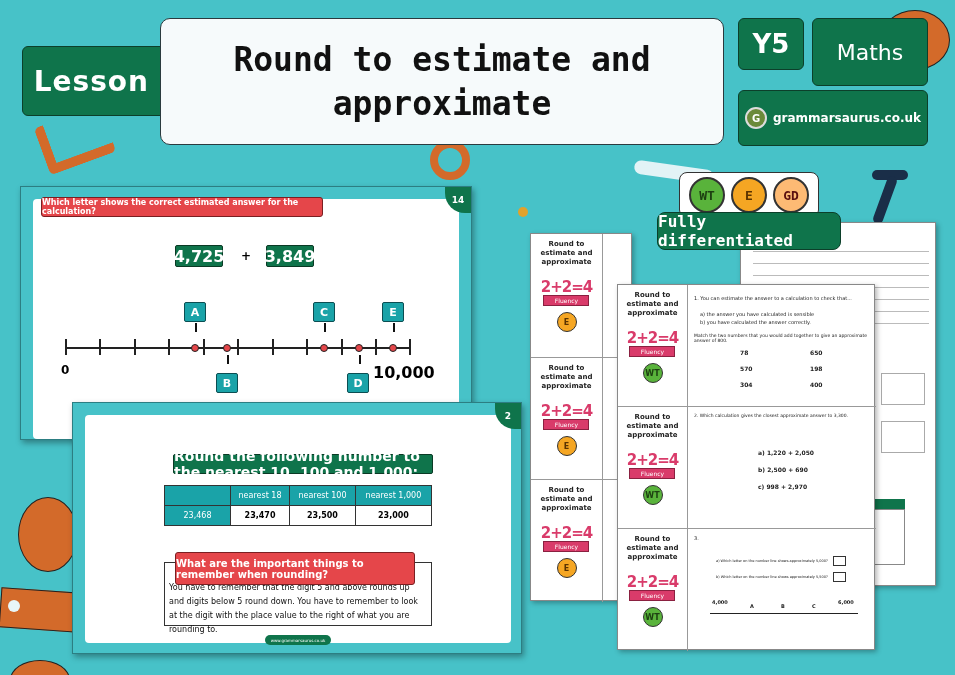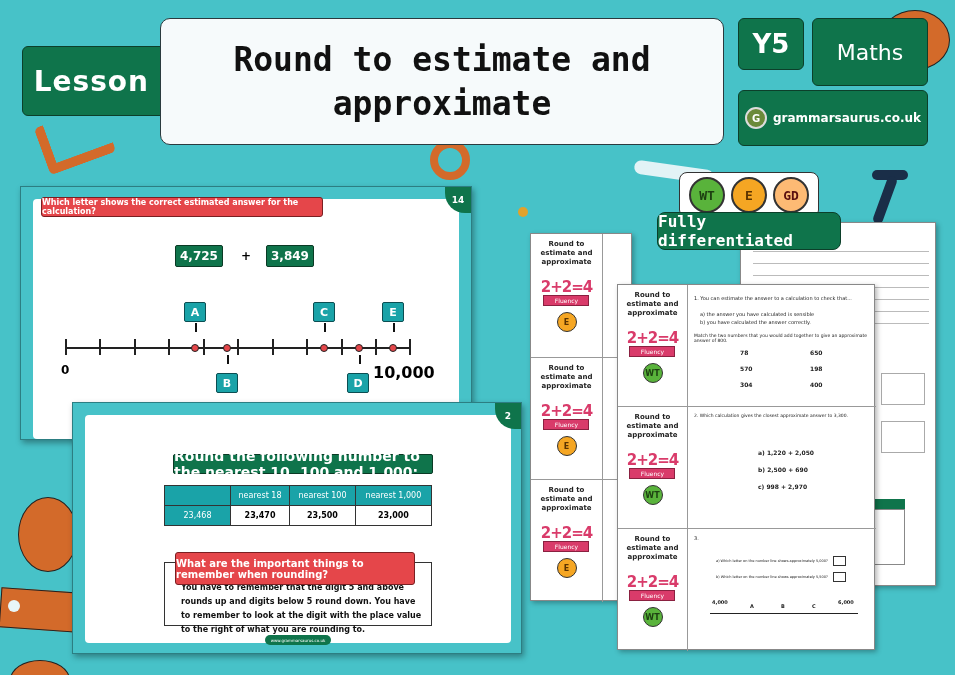--- a/index.html
+++ b/index.html
@@ -14,32 +14,32 @@
 .maths{left:812px;top:18px;width:116px;height:68px;display:flex;align-items:center;justify-content:center;font-size:22px}
 .gs{left:738px;top:90px;width:190px;height:56px;display:flex;align-items:center;justify-content:center;gap:6px;font-weight:bold;font-size:12px}
 .gs .logo{width:22px;height:22px;border-radius:50%;background:#6b8a3a;border:2px solid #ddd;color:#fff;font-size:10px;display:flex;align-items:center;justify-content:center}
 
 .slide{position:absolute;background:#47c2c8;border:1px solid #2c7e82;box-shadow:2px 3px 6px rgba(0,0,0,.35)}
 .slide .inner{position:absolute;background:#fff;border-radius:4px}
 .s1{left:20px;top:186px;width:452px;height:254px}
 .s1 .inner{left:12px;top:12px;width:426px;height:240px}
 .pagebadge{position:absolute;width:26px;height:26px;background:#0f744b;color:#fff;font-size:9px;font-weight:bold;border-radius:0 0 0 20px;display:flex;align-items:center;justify-content:center}
 .redhead{position:absolute;background:#e5464a;color:#fff;font-weight:bold;font-size:8px;border:1px solid #7a1f22;border-radius:3px;display:flex;align-items:center;justify-content:center}
-.numbox{position:absolute;background:#0f744b;color:#fff;font-weight:bold;font-size:12px;border:1px solid #0a3a25;border-radius:2px;display:flex;align-items:center;justify-content:center}
+.numbox{position:absolute;background:#0f744b;color:#fff;font-weight:bold;font-size:16px;border:1px solid #0a3a25;border-radius:2px;display:flex;align-items:center;justify-content:center}
 .tealbox{position:absolute;width:22px;height:20px;background:#1aa3a8;color:#fff;font-weight:bold;font-size:11px;border:1px solid #0b4e52;border-radius:2px;display:flex;align-items:center;justify-content:center}
 .tick{position:absolute;width:1.5px;height:16px;background:#222}
 .dot{position:absolute;width:8px;height:8px;background:#e5464a;border:1px solid #222;border-radius:50%}
 .arrow{position:absolute;width:1.5px;height:9px;background:#111}
 
 .s2{left:72px;top:402px;width:450px;height:252px}
 .s2 .inner{left:12px;top:12px;width:426px;height:228px}
 .tbl{position:absolute;border-collapse:collapse;font-size:8px;font-weight:bold}
 .tbl td{border:1px solid #333;height:20px;text-align:center}
 .tbl .th{background:#1aa3a8;color:#fff;font-weight:normal}
-.remember{position:absolute;border:1px solid #333;background:#fff;font-size:8px;font-weight:bold;line-height:14px;padding:18px 8px 6px 16px;color:#111}
+.remember{position:absolute;border:1px solid #333;background:#fff;font-size:8px;font-weight:normal;line-height:14px;padding:18px 8px 6px 4px;color:#111}
 
 .ws{position:absolute;background:#fff;border:1px solid #888;box-shadow:2px 2px 5px rgba(0,0,0,.3)}
 .wsrow{position:absolute;left:0;border-bottom:1px solid #999}
 .wsleft{position:absolute;left:0;top:0;bottom:0;border-right:1px solid #999;display:flex;flex-direction:column;align-items:center}
 .wsleft .t{font-size:7px;font-weight:bold;text-align:center;margin-top:6px;line-height:9px;color:#222}
 .fluency{margin-top:12px;text-align:center}
 .fluency .eq{font-weight:bold;font-size:15px;color:#d93b6a;letter-spacing:-1px;line-height:16px}
 .fluency .bar{background:#d93b6a;color:#fff;font-size:6px;width:46px;margin:0 auto;padding:1px 0;border:1px solid #8a2040}
 .medal{width:20px;height:20px;border-radius:50%;display:flex;align-items:center;justify-content:center;font-size:8px;font-weight:bold;margin-top:6px;border:1.5px solid #333}
 .medal.e{background:#f5a623;color:#5a3300}

